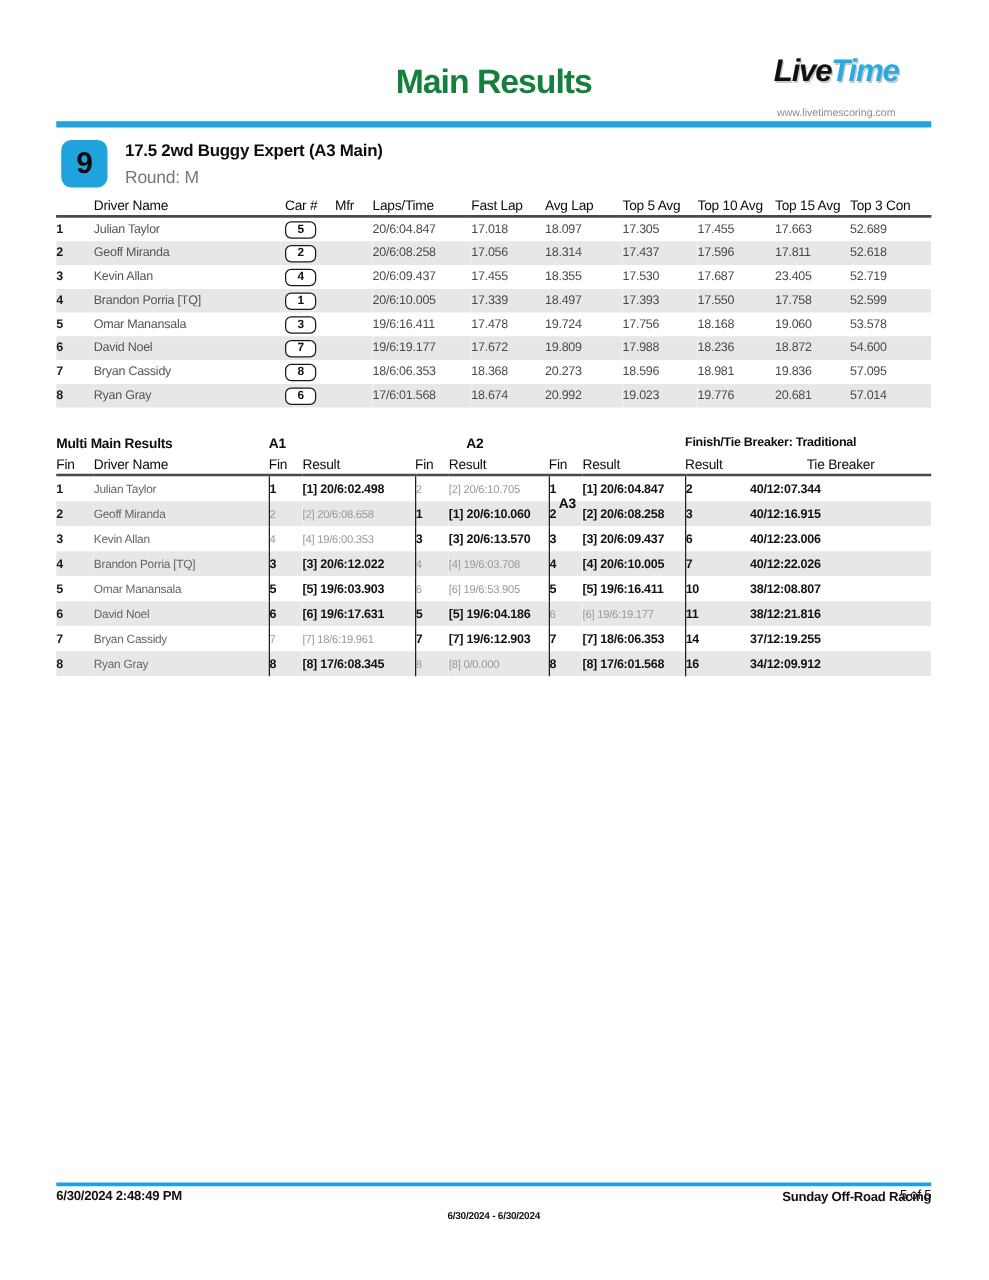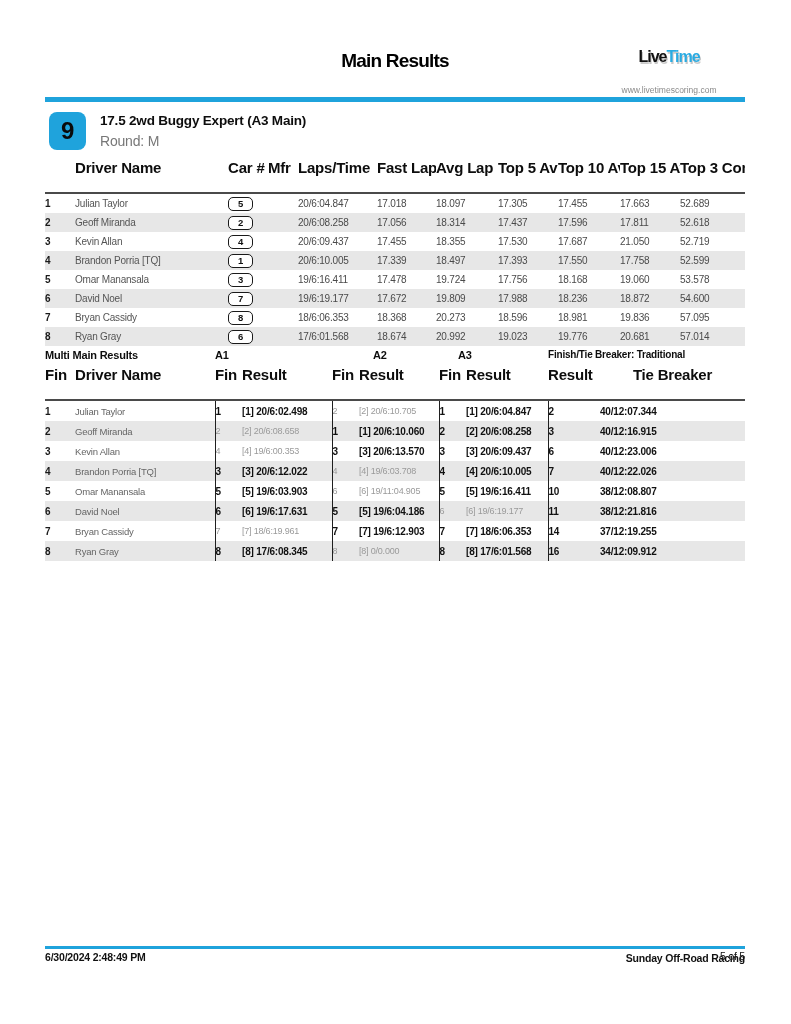--- a/index.html
+++ b/index.html
@@ -1,56 +1,56 @@
 <!DOCTYPE html>
 <html><head>
 <meta charset="utf-8">
 <style>
   html,body{margin:0;padding:0;background:#fff;}
   .page{position:relative;width:791px;height:1024px;background:#fff;overflow:hidden;
         font-family:"Liberation Sans",sans-serif;color:#222;letter-spacing:-0.2px;}
 
   
   .report-title{position:absolute;top:50px;left:45px;width:700px;text-align:center;
-    font-size:19px;font-weight:700;letter-spacing:-0.8px;color:#000000;}
+    font-size:27px;font-weight:700;letter-spacing:-0.8px;color:#15803d;}
   .logo-block{position:absolute;top:44px;right:44px;width:156px;text-align:center;}
-  .logo-text{font-size:16px;font-weight:700;letter-spacing:-1px;line-height:26px;
+  .logo-text{font-size:25px;font-weight:700;font-style:italic;letter-spacing:-1px;line-height:26px;
     text-shadow:1px 1.5px 0 #c9c9c9;}
   .logo-live{color:#111;}
   .logo-time{color:#29abe2;}
   .logo-site{font-size:8.5px;color:#8a8a8a;letter-spacing:0;margin-top:15px;}
   .header-rule{position:absolute;top:97px;left:45px;width:700px;height:5px;background:#1fa3dc;}
 
   
   .race-badge{position:absolute;top:112px;left:49px;width:37px;height:38px;background:#1fa3dc;
     border-radius:8px;display:flex;align-items:center;justify-content:center;
     font-size:24px;font-weight:700;color:#0a0a0a;}
   .race-title{position:absolute;top:113px;left:100px;font-size:13.5px;font-weight:700;color:#0d0d0d;}
   .race-round{position:absolute;top:133px;left:100px;font-size:14px;color:#777;}
 
   
   .t1-wrap{position:absolute;top:157px;left:45px;width:700px;}
   table{border-collapse:collapse;table-layout:fixed;width:700px;}
-  th{text-align:left;font-weight:700;font-size:15px;color:#0d0d0d;padding:2px 0 16px 0;
+  th{text-align:left;font-weight:400;font-size:11px;color:#0d0d0d;padding:2px 0 1px 0;
      border-bottom:2px solid #4a4a4a;overflow:hidden;white-space:nowrap;}
   td{font-size:10px;color:#4a4a4a;height:19px;padding:0;overflow:hidden;white-space:nowrap;vertical-align:middle;}
   tbody tr:nth-child(even){background:#e7e7e7;}
   td.pos{font-weight:700;color:#1a1a1a;}
   td.drv{color:#555;}
   .badge{display:inline-block;min-width:17px;padding:0 3px;border:1.5px solid #1a1a1a;border-radius:5px;
     background:#fff;text-align:center;font-weight:700;font-size:9.5px;line-height:12px;color:#111;}
 
   
   .mm-wrap{position:absolute;top:349px;left:45px;width:700px;}
   .mm-titlebar{position:relative;height:15px;font-size:11px;font-weight:700;color:#0d0d0d;}
   .mm-titlebar span{position:absolute;top:0;white-space:nowrap;}
   .mm-t0{left:0;}
   .mm-t1{left:170px;}
   .mm-t2{left:287px;margin-left:41px;}
-  .mm-t3{left:413px;}
+  .mm-t3{left:402px;margin-top:48px;}
   .mm-t4{left:503px;font-size:10px;}
   table.mm td{height:20px;}
   table.mm tbody td.vline{border-left:1.5px solid #1f1f1f;}
   td.mmdrv{color:#666;font-size:9.5px;}
   td.mmres{font-weight:700;color:#111;}
   td.tie{font-weight:700;color:#111;}
   th.tie-h{text-align:center;}
   td[data-style="counted"]{font-weight:700;color:#111;}
   td[data-style="dropped"]{font-weight:400;color:#9a9a9a;font-size:9px;}
 
@@ -139,21 +139,21 @@
         <tr>
             <td class="pos">3</td>
             <td class="drv">Kevin Allan</td>
             <td><span class="badge">4</span></td>
             <td></td>
             <td>20/6:09.437</td>
             <td>17.455</td>
             <td>18.355</td>
             <td>17.530</td>
             <td>17.687</td>
-            <td>21.050</td>
+            <td>23.405</td>
             <td>52.719</td>
           </tr>
         <tr>
             <td class="pos">4</td>
             <td class="drv">Brandon Porria [TQ]</td>
             <td><span class="badge">1</span></td>
             <td></td>
             <td>20/6:10.005</td>
             <td>17.339</td>
             <td>18.497</td>
@@ -301,21 +301,21 @@
             <td data-style="counted">[4] 20/6:10.005</td>
             <td class="vline mmres">7</td>
             <td class="tie">40/12:22.026</td>
           </tr>
         <tr>
             <td class="pos">5</td>
             <td class="mmdrv">Omar Manansala</td>
             <td class="vline" data-style="counted">5</td>
             <td data-style="counted">[5] 19/6:03.903</td>
             <td class="vline" data-style="dropped">6</td>
-            <td data-style="dropped">[6] 19/11:04.905</td>
+            <td data-style="dropped">[6] 19/6:53.905</td>
             <td class="vline" data-style="counted">5</td>
             <td data-style="counted">[5] 19/6:16.411</td>
             <td class="vline mmres">10</td>
             <td class="tie">38/12:08.807</td>
           </tr>
         <tr>
             <td class="pos">6</td>
             <td class="mmdrv">David Noel</td>
             <td class="vline" data-style="counted">6</td>
             <td data-style="counted">[6] 19/6:17.631</td>
@@ -351,14 +351,15 @@
             <td class="tie">34/12:09.912</td>
           </tr>
       </tbody>
     </table>
   </div>
 
   <div class="footer-rule"></div>
   <div class="footer-left">6/30/2024 2:48:49 PM</div>
   <div class="footer-right">5 of 5</div>
   <div class="footer-center1">Sunday Off-Road Racing</div>
+  <div class="footer-center2">6/30/2024 - 6/30/2024</div>
 
 </div>
 
 </body></html>

